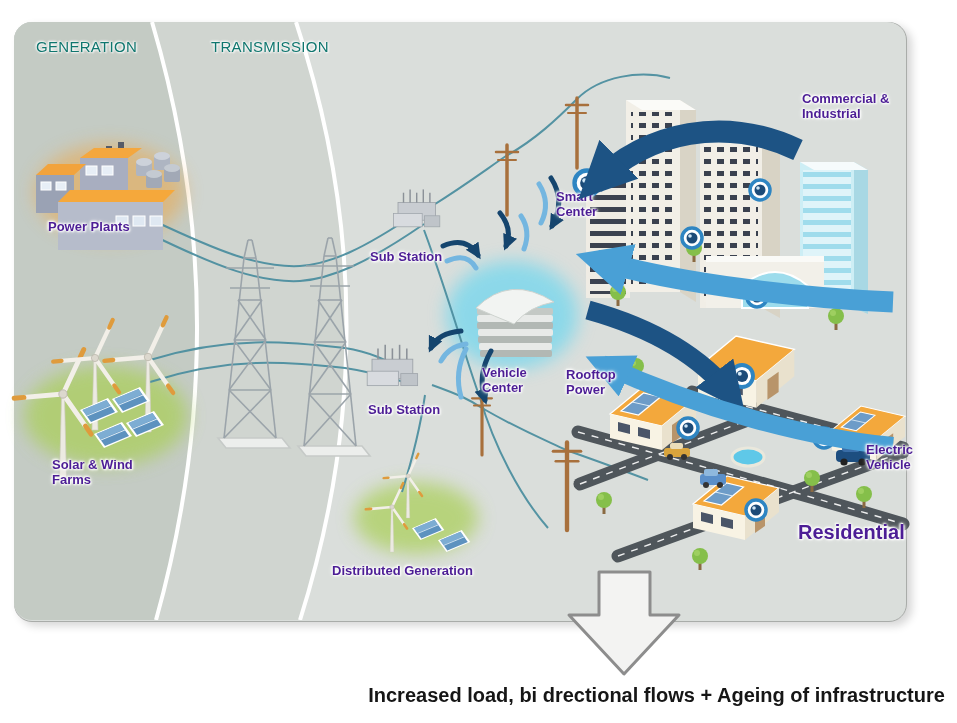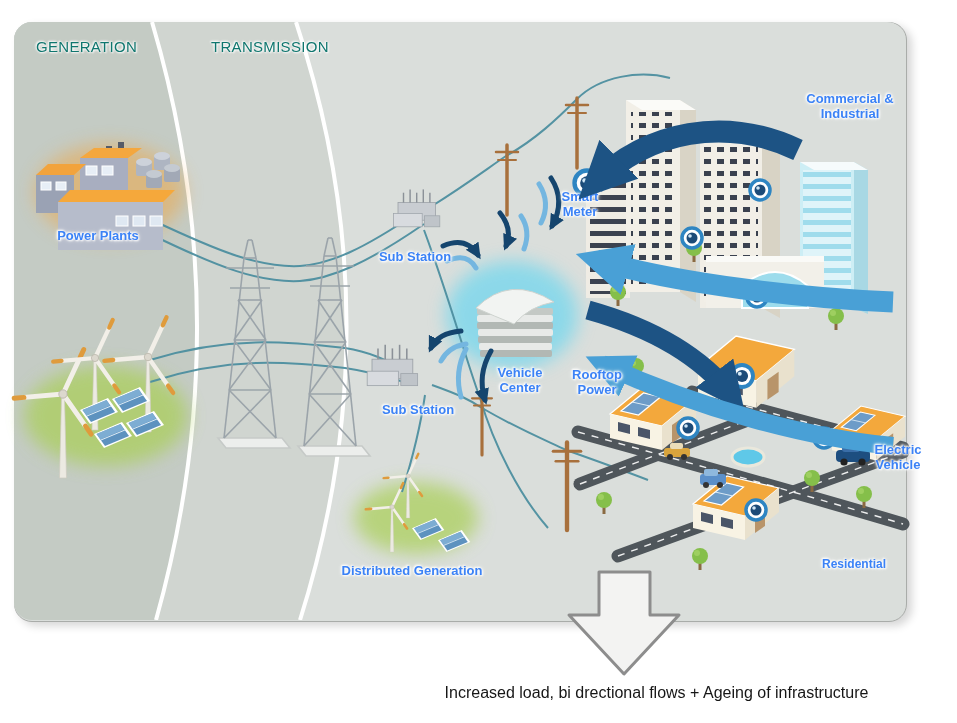--- a/index.html
+++ b/index.html
@@ -5,26 +5,26 @@
   html,body{margin:0;padding:0;background:#ffffff;}
   .stage{position:relative;width:957px;height:723px;background:#fff;overflow:hidden;
          font-family:"Liberation Sans",sans-serif;}
   .frame{position:absolute;left:14px;top:22px;width:891px;height:598px;background:#dadedb;
          border:1.5px solid #a9aca9;border-radius:18px;box-shadow:5px 4px 8px rgba(0,0,0,.16);z-index:0;}
   svg.layer{position:absolute;left:0;top:0;width:957px;height:723px;pointer-events:none;}
   #scene{z-index:1;}
   #arrows{z-index:3;}
   .zone-h{position:absolute;top:38px;font-weight:normal;font-size:15px;color:#0f766e;letter-spacing:.3px;z-index:4;
           text-shadow:0 0 3px #fff,1px 1px 2px #fff,-1px -1px 2px #fff;}
-  .lbl{position:absolute;font-weight:bold;font-size:13px;line-height:1.15;color:#3b82f6;text-align:center;z-index:4;
+  .lbl{position:absolute;font-weight:bold;font-size:13px;line-height:1.15;color:#4c1d95;text-align:left;z-index:4;
        text-shadow:0 0 3px #fff,1px 1px 2px #fff,-1px -1px 2px #fff,0 0 5px #fff;}
   .lbl-under{z-index:2;}
-  .lbl-big{font-size:12px;margin-top:37px;}
+  .lbl-big{font-size:20px;}
   .caption{position:absolute;left:358px;top:684px;width:597px;text-align:center;z-index:4;
-           font-weight:normal;font-size:16px;color:#161616;}
+           font-weight:bold;font-size:20px;color:#161616;}
 </style>
 </head>
 <body>
 
 <div class="stage">
 
   <div class="frame"></div>
 
   <svg id="scene" class="layer" viewBox="0 0 957 723">
     <defs>
@@ -354,25 +354,26 @@
     <path d="M798,150 C726,116 648,130 594,184" fill="none" stroke="#1d5384" stroke-width="22" marker-end="url(#bigDark)"></path>
     <path d="M893,302 C800,298 678,284 596,260" fill="none" stroke="#49a0d6" stroke-width="21" marker-end="url(#bigLight)"></path>
     <path d="M588,310 C660,330 706,362 733,397" fill="none" stroke="#1d5384" stroke-width="19" marker-end="url(#bigDark)"></path>
     <path d="M893,446 C810,438 702,410 602,364" fill="none" stroke="#49a0d6" stroke-width="18" marker-end="url(#bigLight)"></path>
     <polygon points="599,572 650,572 650,615 679,615 624,674 569,615 599,615" fill="#f3f3f2" stroke="#8d8d8d" stroke-width="3" stroke-linejoin="round"></polygon>
   </svg>
 
   <div class="zone-h" style="left:36px;">GENERATION</div>
   <div class="zone-h" style="left:186px;margin-left:25px;">TRANSMISSION</div>
 
-  <div class="lbl" style="left:48px;top:229px;width:100px;">Power Plants</div>
+  <div class="lbl" style="left:48px;top:220px;width:100px;">Power Plants</div>
+  <div class="lbl" style="left:52px;top:458px;width:104px;">Solar &amp; Wind Farms</div>
   <div class="lbl" style="left:370px;top:250px;width:90px;">Sub Station</div>
   <div class="lbl" style="left:368px;top:403px;width:100px;">Sub Station</div>
   <div class="lbl" style="left:482px;top:366px;width:76px;">Vehicle Center</div>
-  <div class="lbl lbl-under" style="left:556px;top:190px;width:48px;">Smart Meter</div>
+  <div class="lbl lbl-under" style="left:556px;top:190px;width:48px;">Smart Center</div>
   <div class="lbl" style="left:566px;top:368px;width:62px;">Rooftop Power</div>
   <div class="lbl" style="left:802px;top:92px;width:96px;">Commercial &amp; Industrial</div>
   <div class="lbl" style="left:866px;top:443px;width:64px;">Electric Vehicle</div>
   <div class="lbl lbl-big" style="left:798px;top:521px;width:112px;">Residential</div>
   <div class="lbl" style="left:332px;top:564px;width:160px;">Distributed Generation</div>
 
   <div class="caption">Increased load, bi drectional flows + Ageing of infrastructure</div>
 </div>
 
 </body></html>

